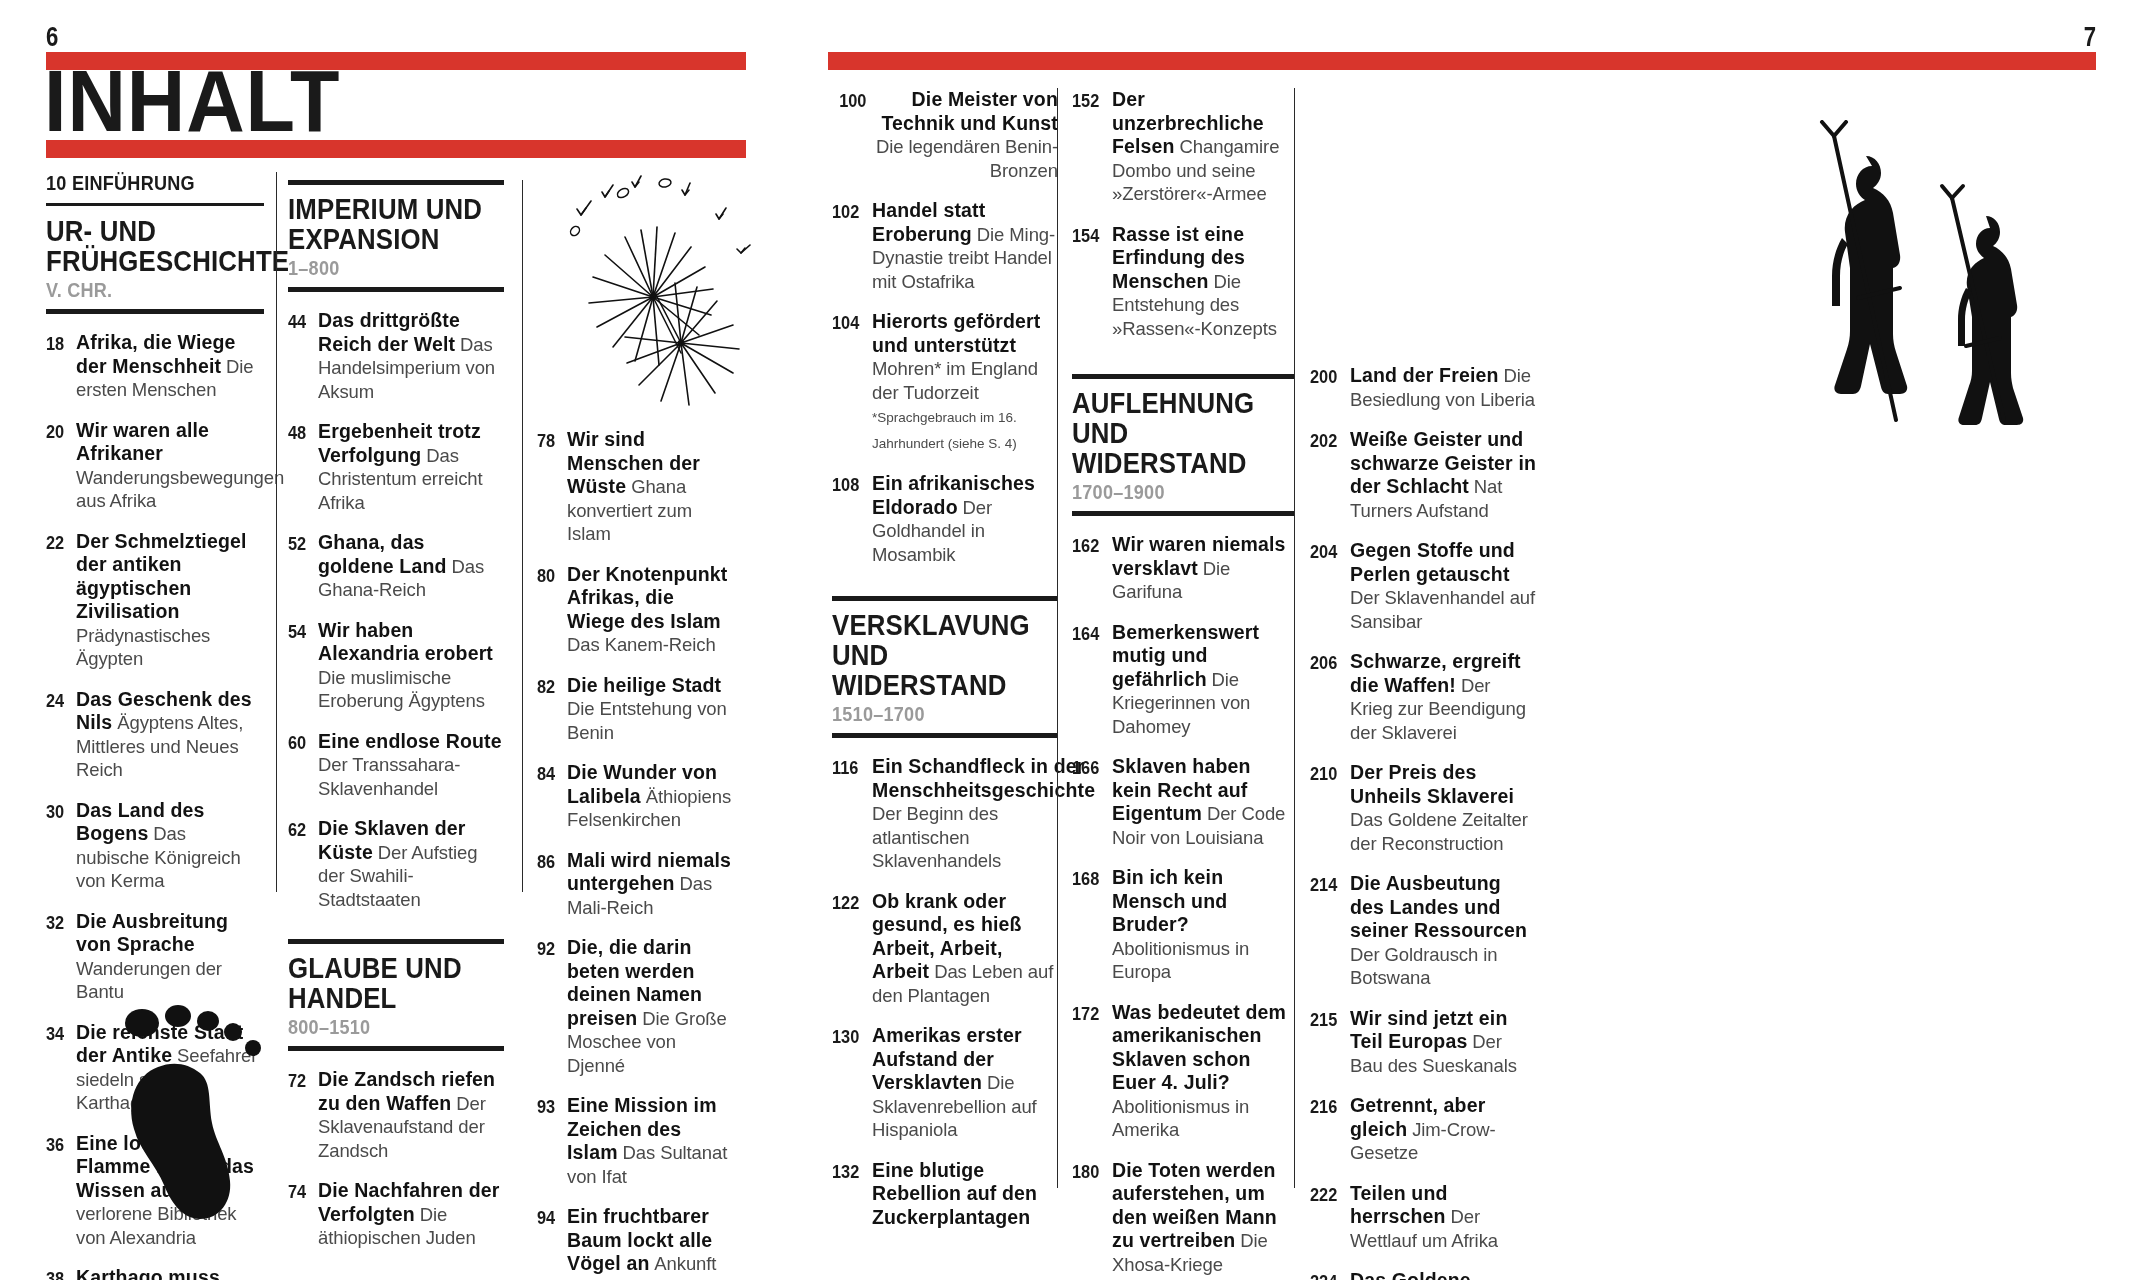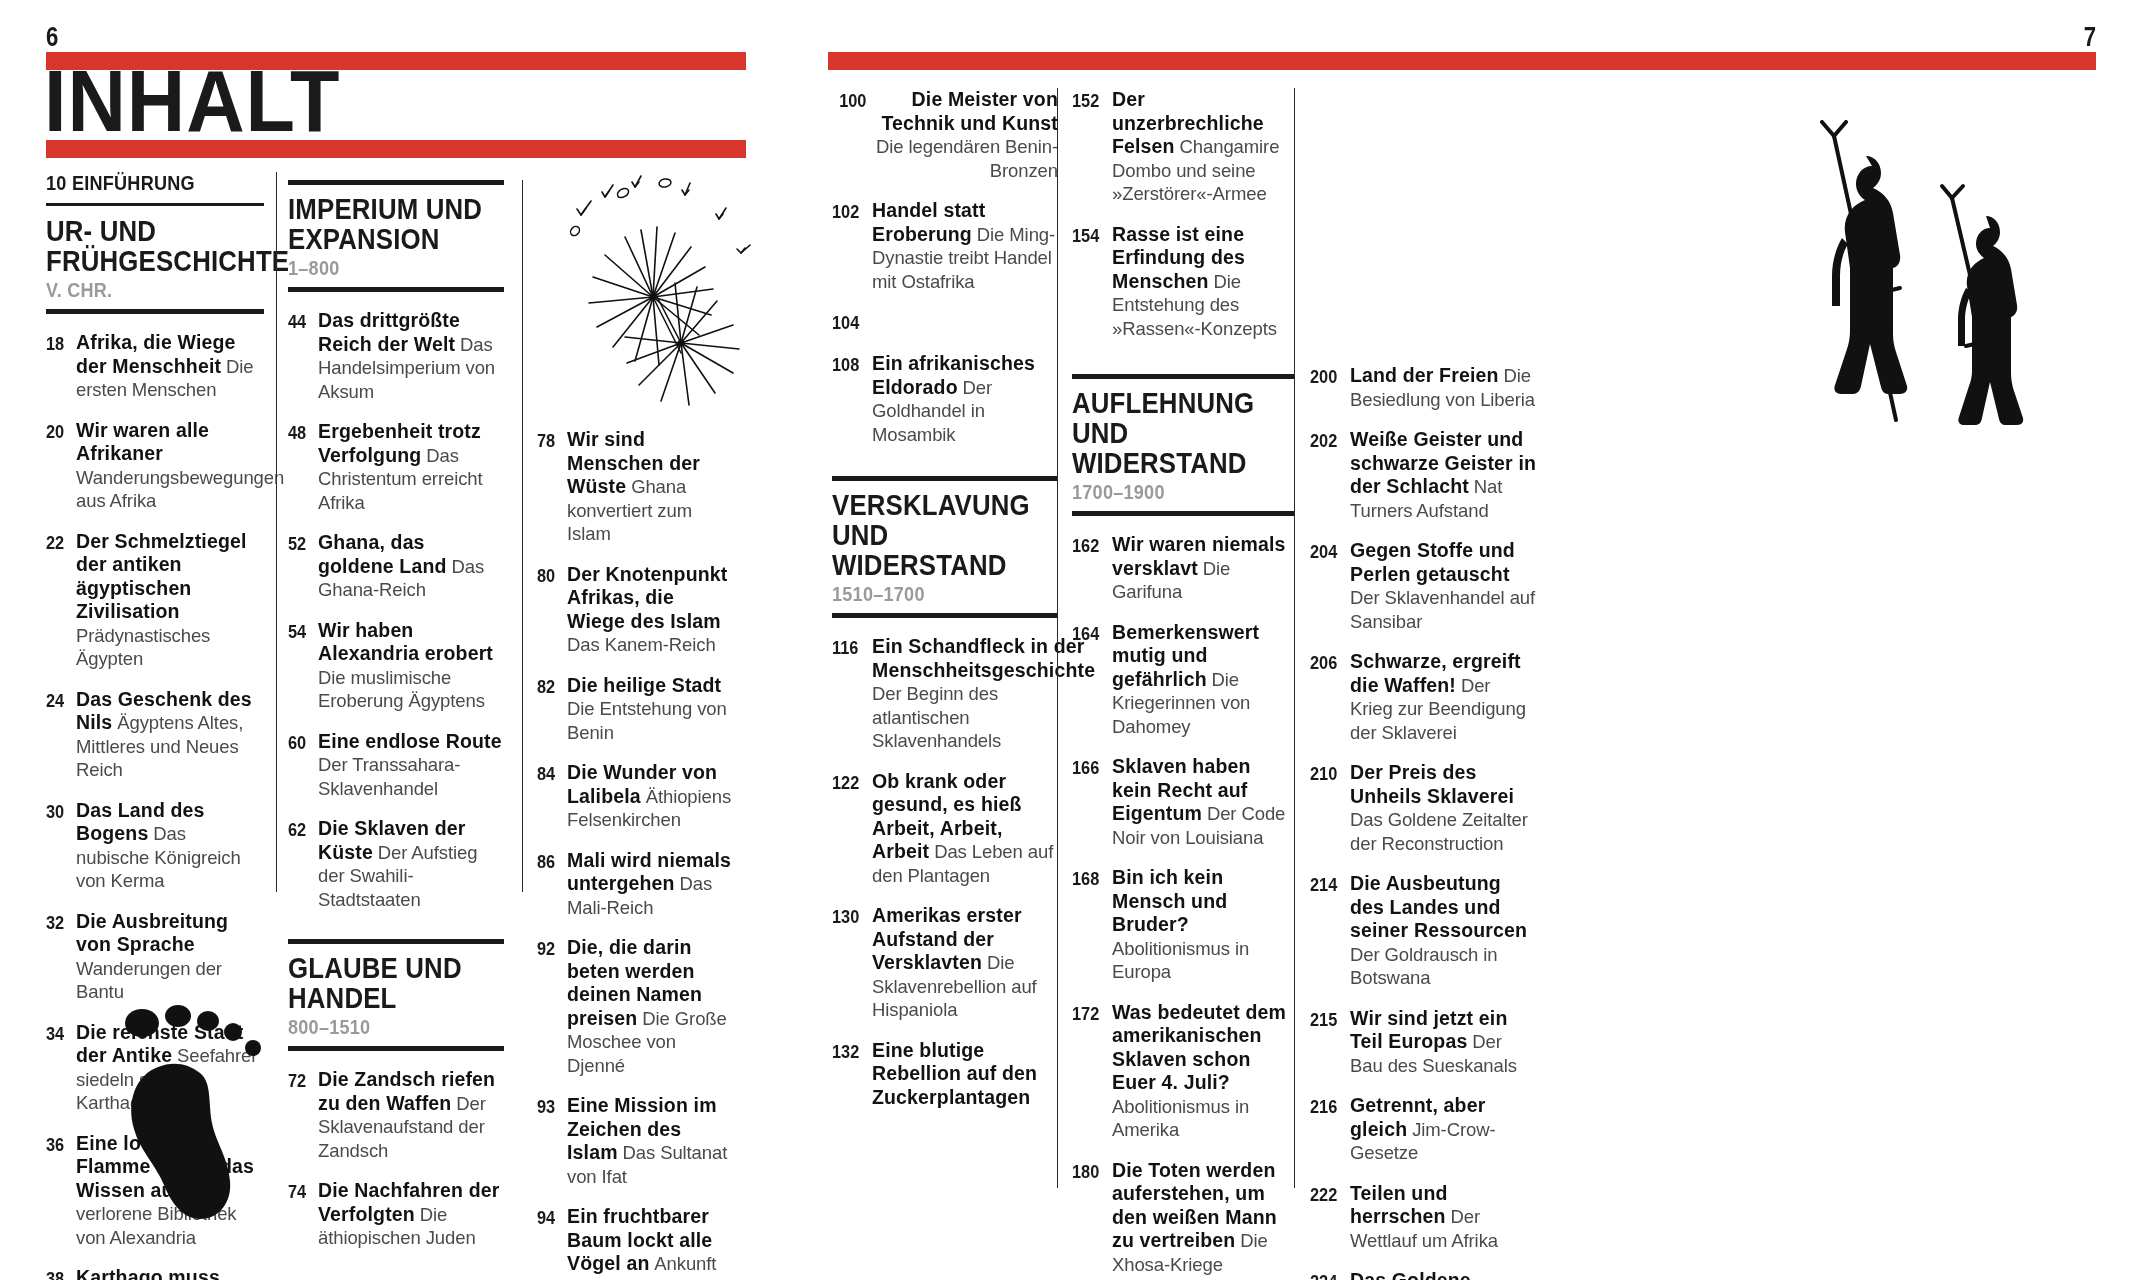--- a/index.html
+++ b/index.html
@@ -414,20 +414,21 @@
       <div class="entry" style="margin-top:0;text-align:right;">
           <span class="pg w3">100</span>
           <span class="body"><span class="ttl">Die Meister von Technik und Kunst</span> <span class="desc">Die legendären Benin-Bronzen</span></span>
         </div>
       <div class="entry">
           <span class="pg w3">102</span>
           <span class="body"><span class="ttl">Handel statt Eroberung</span> <span class="desc">Die Ming-Dynastie treibt Handel mit Ostafrika</span></span>
         </div>
       <div class="entry">
           <span class="pg w3">104</span>
+          <span class="body"><span class="ttl">Hierorts gefördert und unterstützt</span> <span class="desc">Mohren* im England der Tudorzeit</span> <span class="fnote">*Sprachgebrauch im 16. Jahrhundert (siehe S. 4)</span></span>
         </div>
       <div class="entry">
           <span class="pg w3">108</span>
           <span class="body"><span class="ttl">Ein afrikanisches Eldorado</span> <span class="desc">Der Goldhandel in Mosambik</span></span>
         </div>
     </div>
 
     <div style="height:30px;"></div>
 
     <div class="rule-thick"></div>

